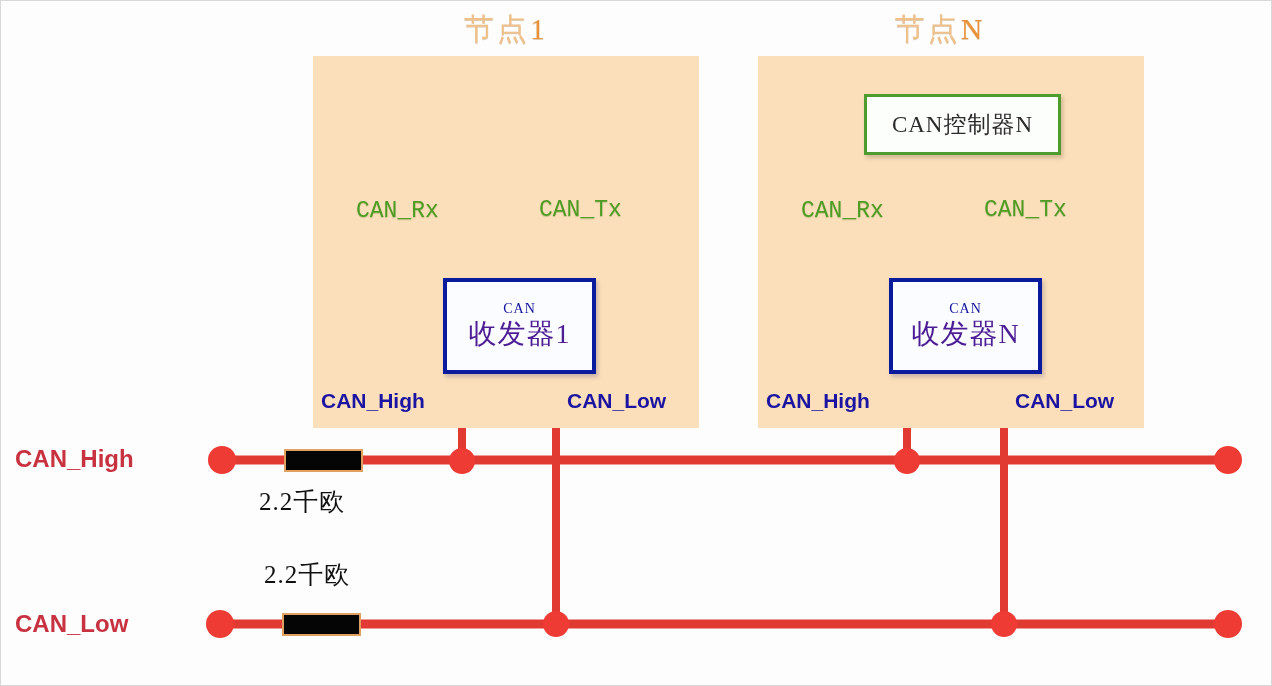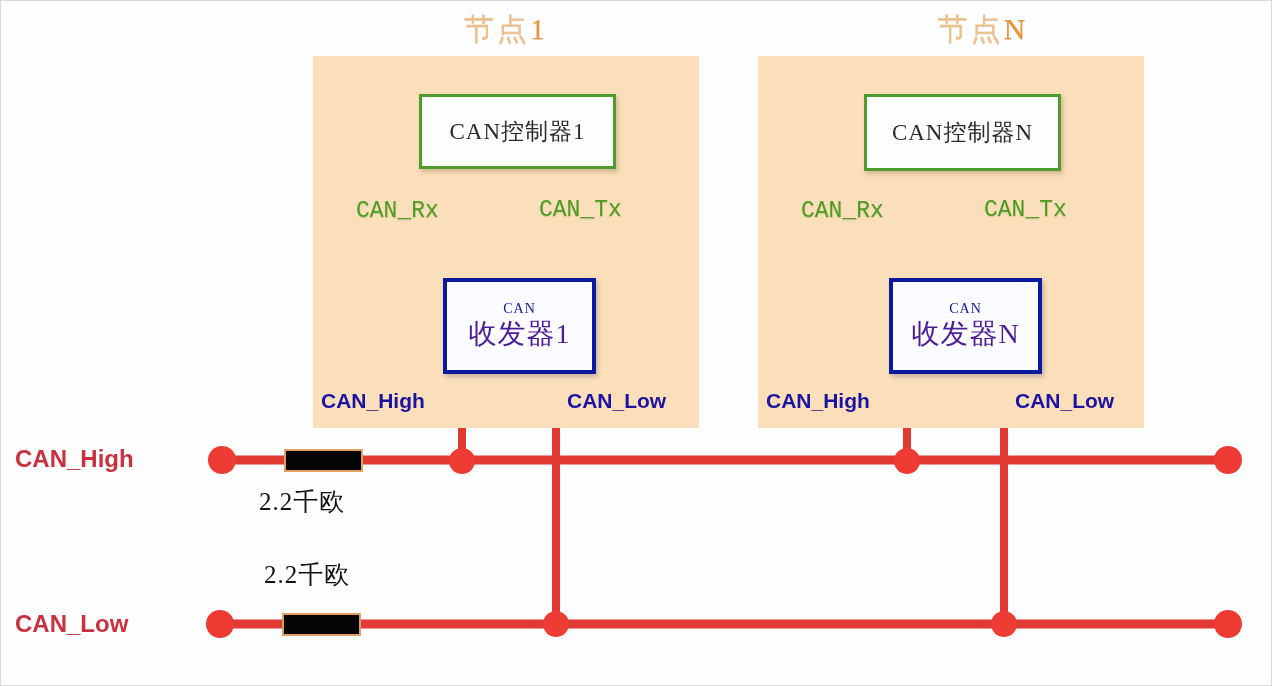--- a/index.html
+++ b/index.html
@@ -42,36 +42,36 @@
     position: absolute;
     color: #eec08a;
     font-family: "Liberation Serif", "DejaVu Serif", serif;
     font-size: 30px;
     letter-spacing: 3px;
     white-space: nowrap;
     text-align: center;
     text-shadow: 0 1px 0 rgba(190,140,80,0.45);
   }
   #node1-title { left: 312px; top: 8px; width: 386px; }
-  #nodeN-title { left: 789px; top: 8px; width: 386px; }
+  #nodeN-title { left: 746px; top: 8px; width: 386px; }
   .node-title .title-tail { color: #e8933a; }
 
   
   .controller-box {
     position: absolute;
     background: #fcfefb;
     border: 3px solid #4e9b2e;
     box-sizing: border-box;
     display: flex;
     align-items: center;
     justify-content: center;
     box-shadow: 2px 3px 4px rgba(120,90,60,0.30);
   }
   #node1-controller { left: 418px; top: 93px; width: 197px; height: 75px; }
-  #nodeN-controller { left: 863px; top: 93px; width: 197px; height: 77px; }
+  #nodeN-controller { left: 863px; top: 93px; width: 197px; height: 61px; }
   .controller-label {
     font-family: "Liberation Serif", "DejaVu Serif", serif;
     font-size: 23px;
     color: #2b2b2b;
     letter-spacing: 1px;
     white-space: nowrap;
   }
 
   
   .transceiver-box {
@@ -234,23 +234,20 @@
     <circle cx="461" cy="460" r="13" fill="#ee3b33"></circle>
     <circle cx="555" cy="623" r="13" fill="#ee3b33"></circle>
     <circle cx="906" cy="460" r="13" fill="#ee3b33"></circle>
     <circle cx="1003" cy="623" r="13" fill="#ee3b33"></circle>
   </svg>
 
   <div class="node-panel" id="node1-panel"></div>
 
   <div class="node-title" id="node1-title"><span>节点</span><span class="title-tail">1</span></div>
 
-  <div class="controller-box" id="node1-controller">
-    <span class="controller-label">CAN控制器1</span>
-  </div>
 
   <div class="transceiver-box" id="node1-transceiver">
     <span class="transceiver-line1">CAN</span>
     <span class="transceiver-line2">收发器1</span>
   </div>
 
   <div class="signal-label" id="node1-rx">CAN_Rx</div>
   <div class="signal-label" id="node1-tx">CAN_Tx</div>
 
   <div class="pin-label" id="node1-high">CAN_High</div>

